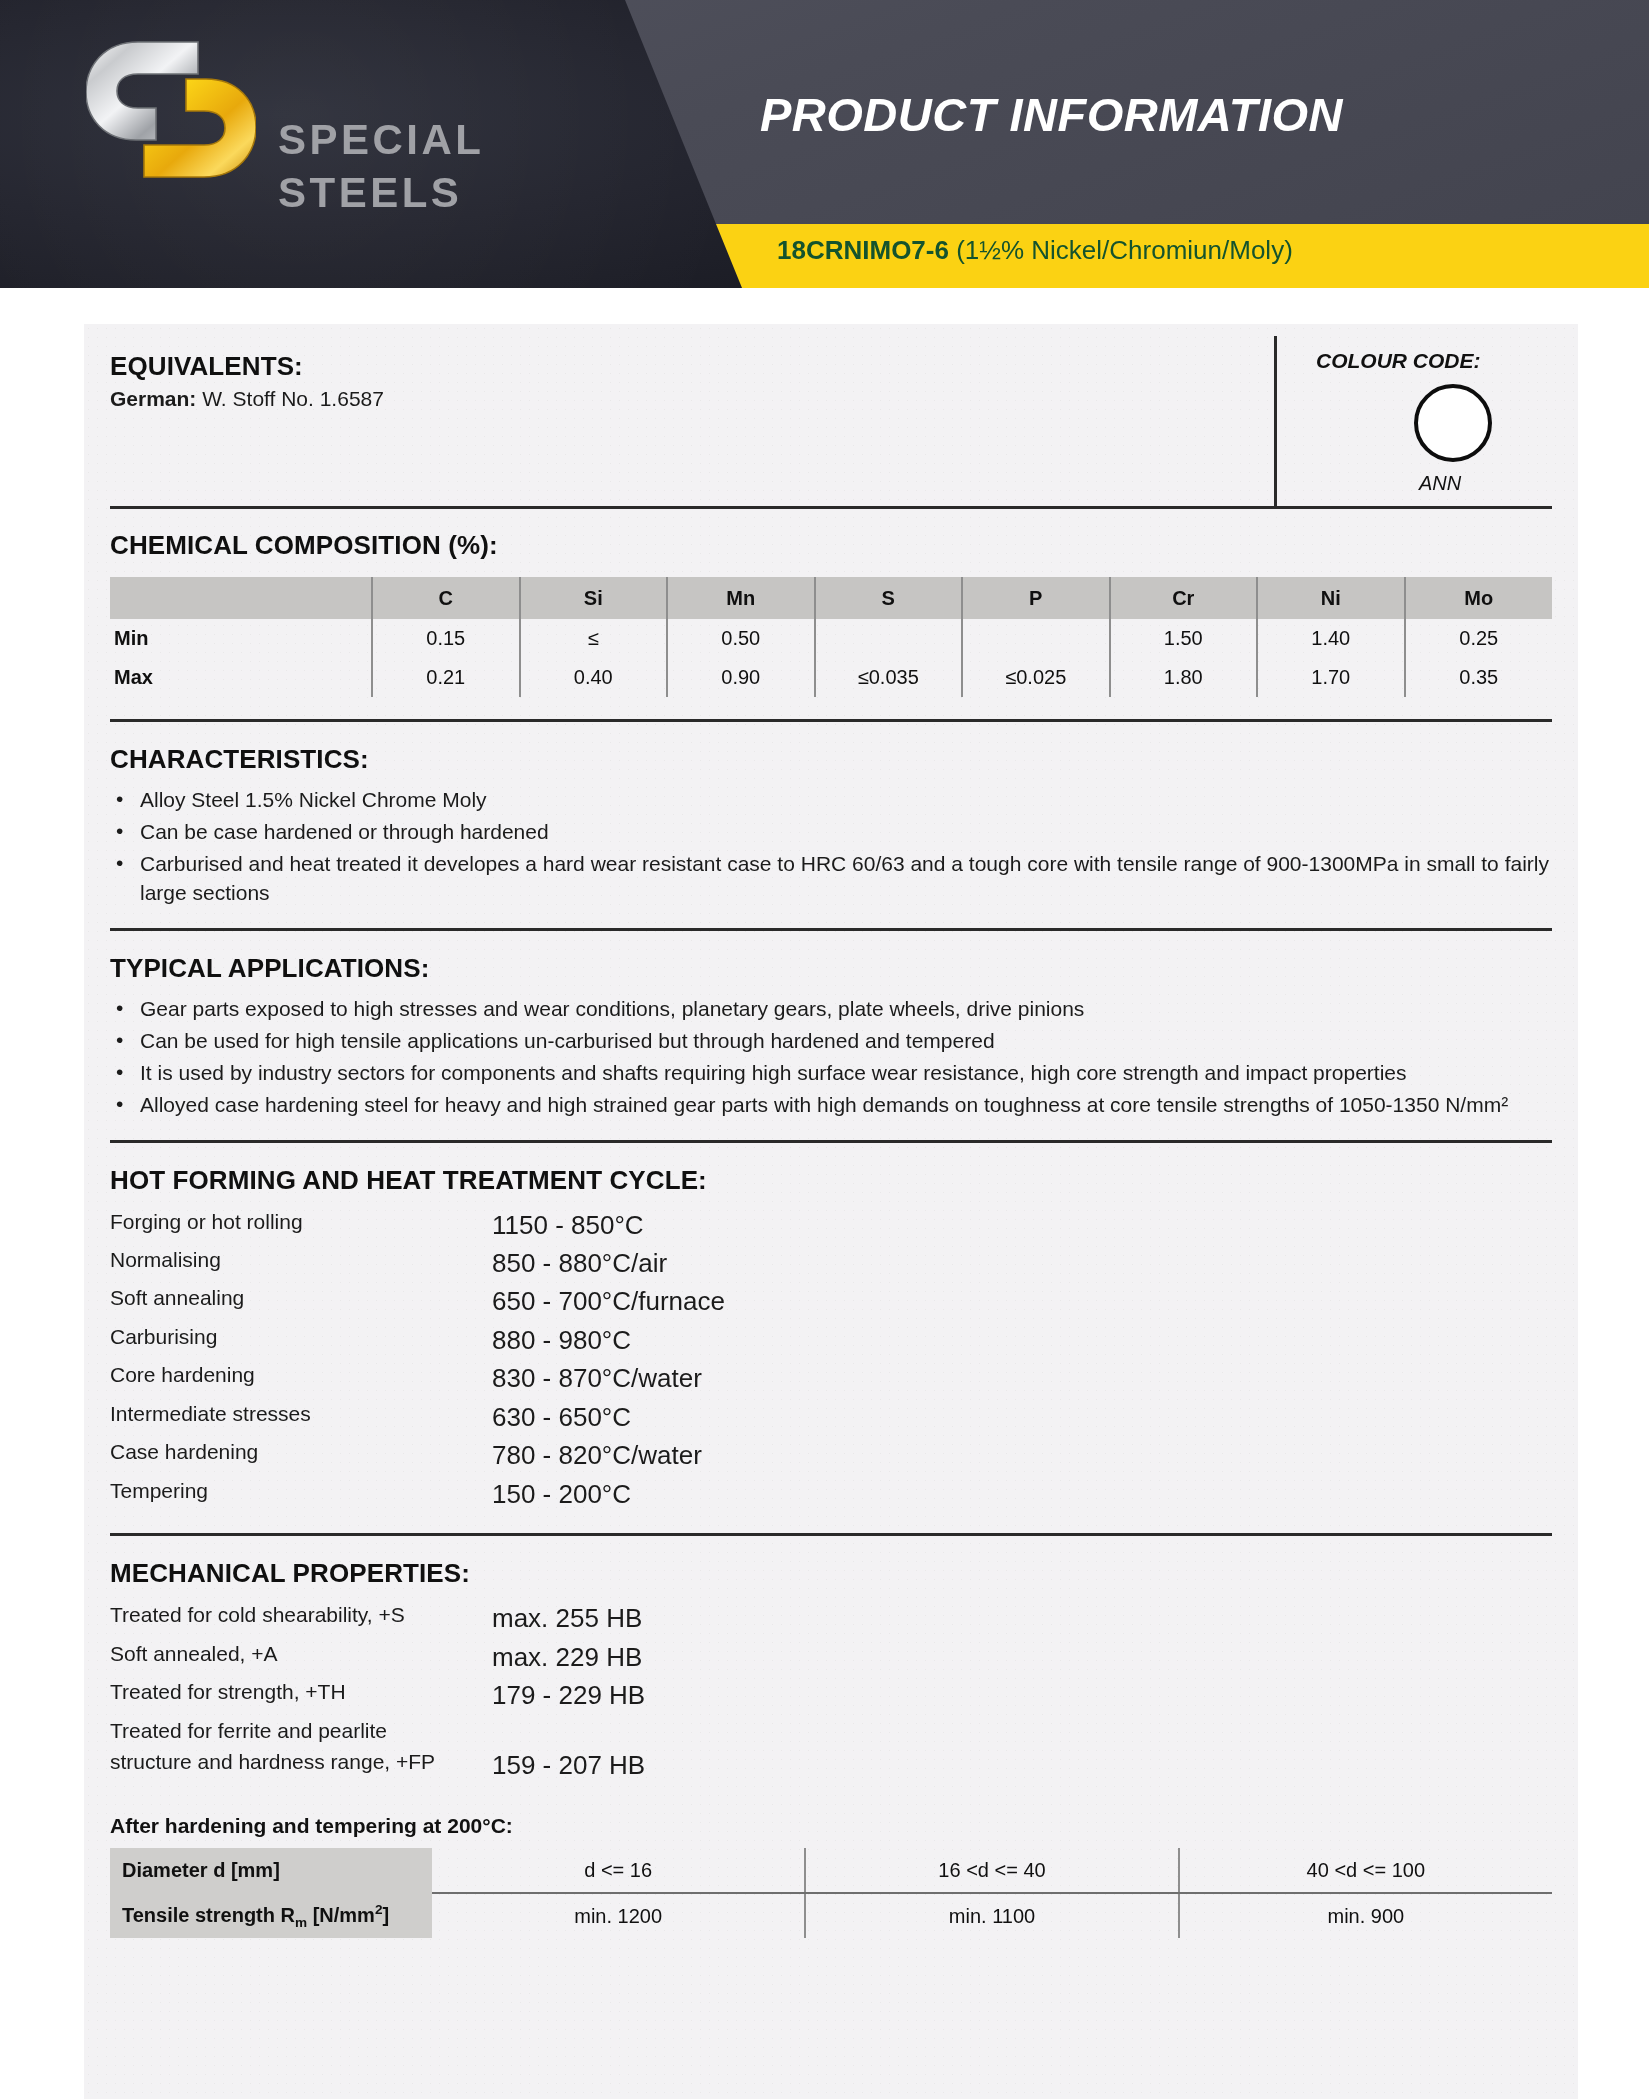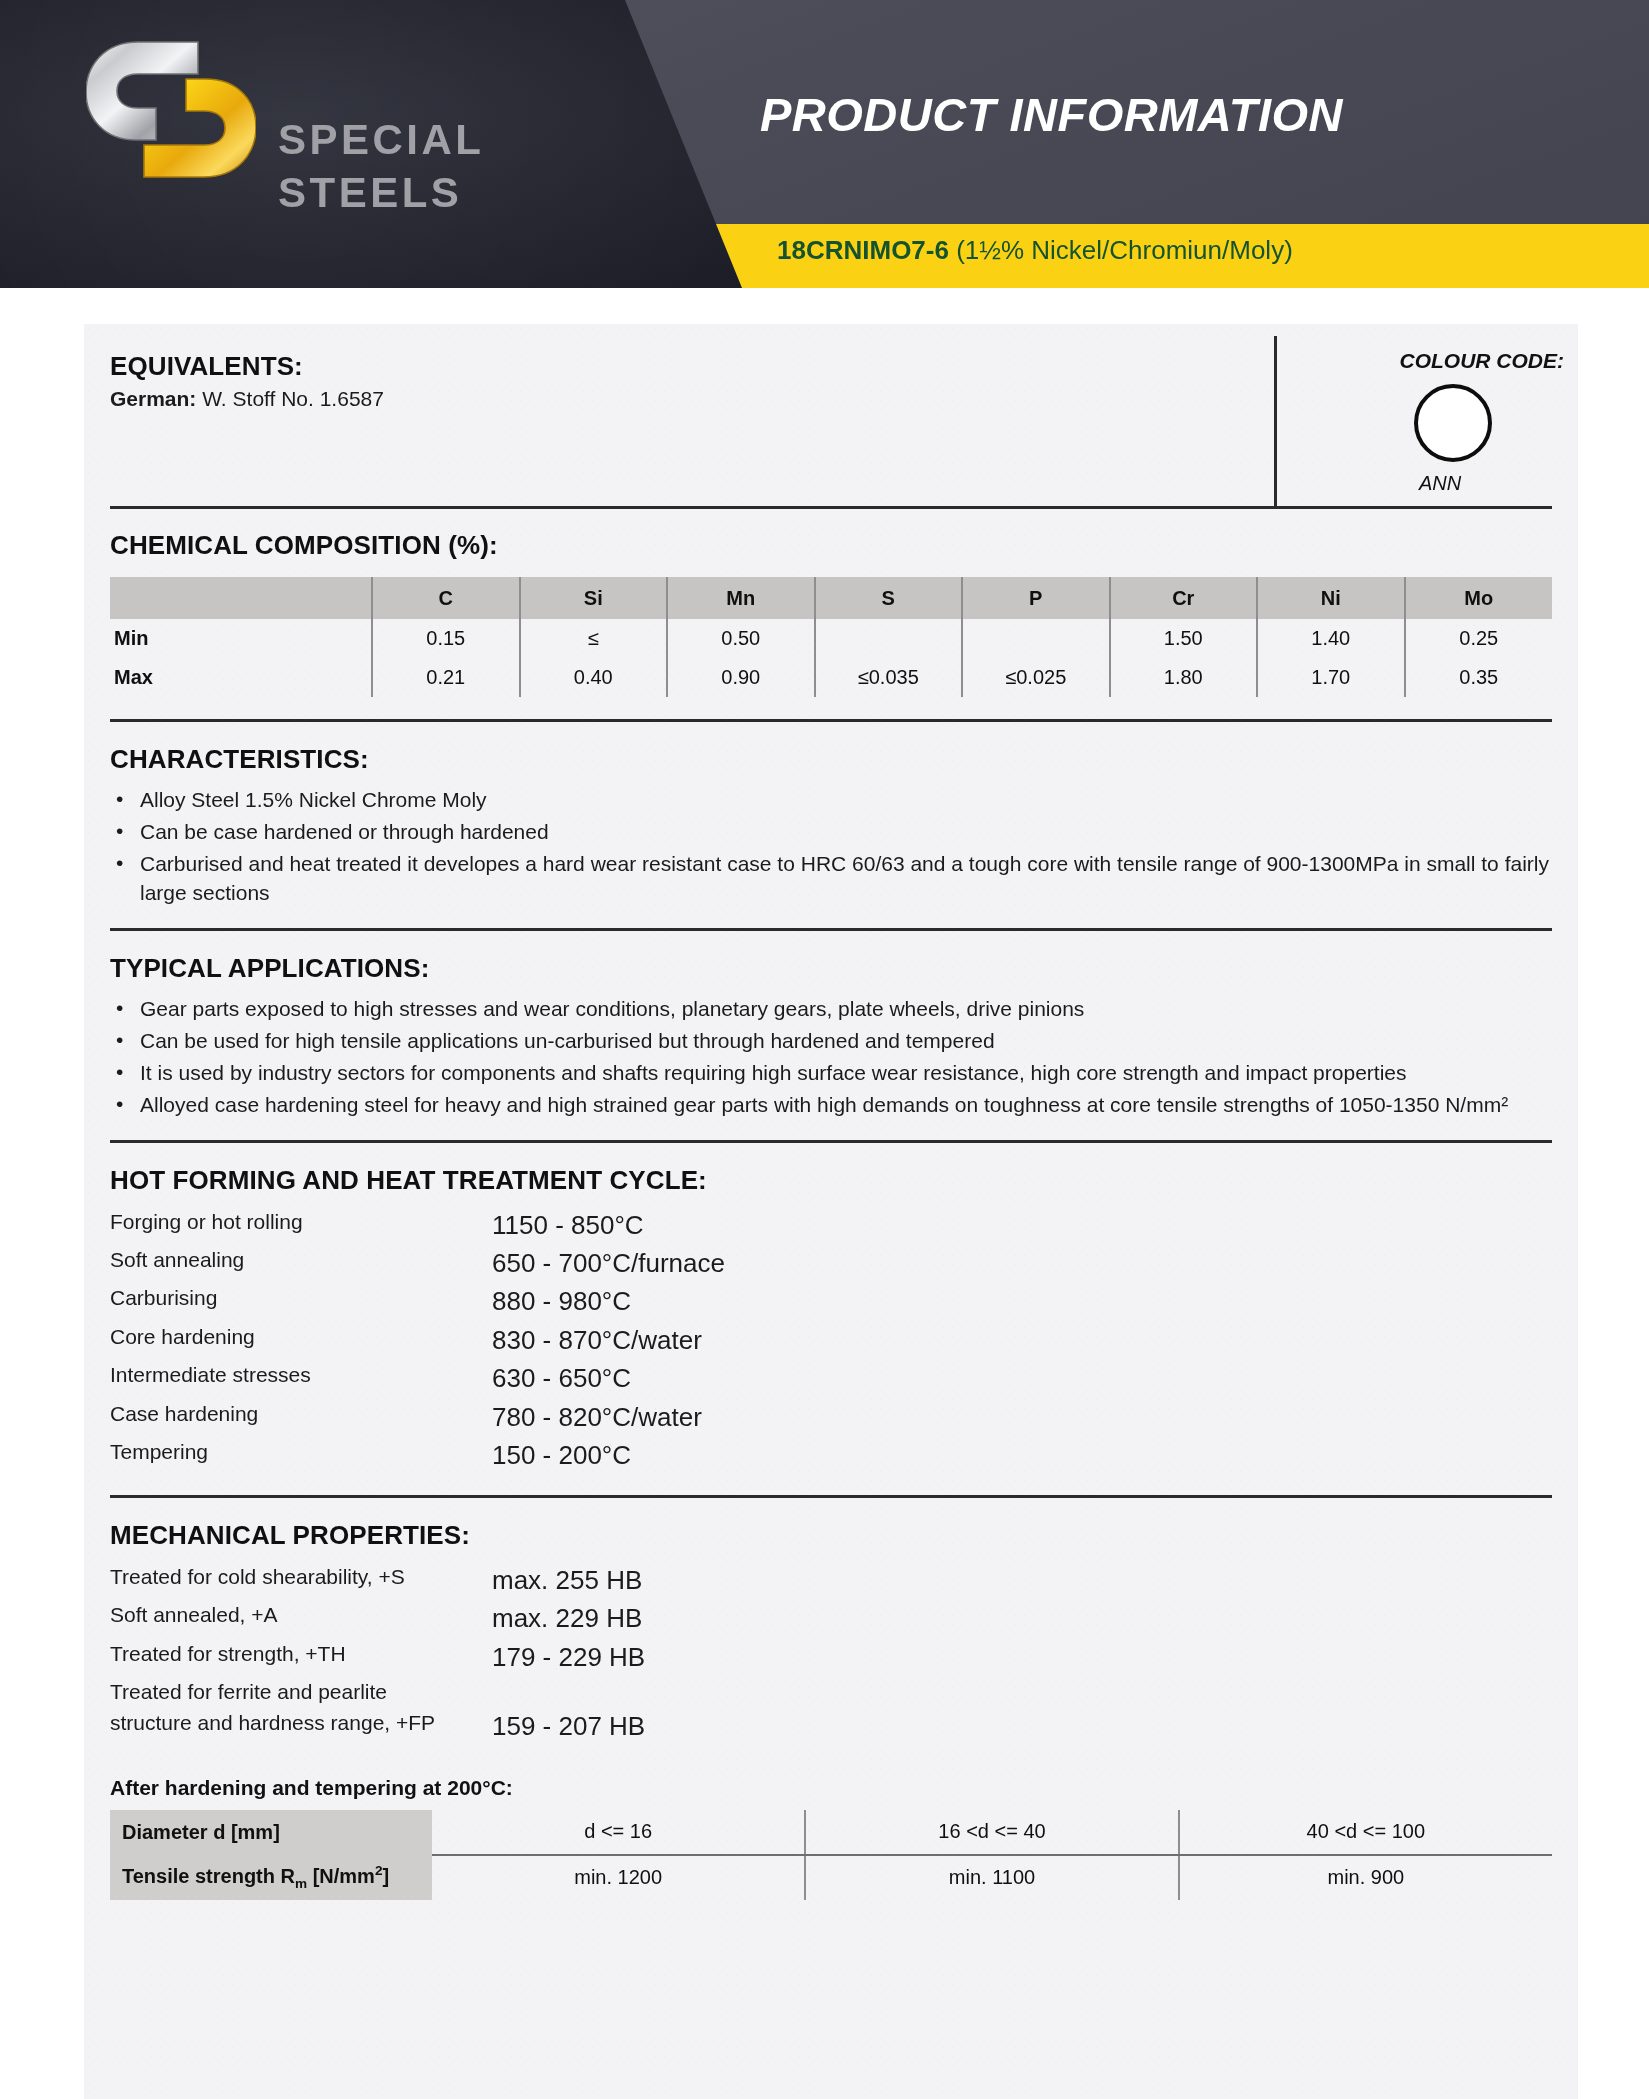--- a/index.html
+++ b/index.html
@@ -66,21 +66,21 @@
   }
   .body-txt { font-size: 21px; color: #1B1B1B; }
 
   
   .eq-block { position: relative; height: 182px; }
   .eq-title { position: absolute; left: 26px; top: 27px; }
   .eq-line  { position: absolute; left: 26px; top: 63px; }
   .eq-line b { font-weight: bold; }
   .eq-vline { position: absolute; left: 1190px; top: 12px; width: 3px; height: 170px; background:#2A2A2A; }
   .cc-title {
-    position: absolute; left: 1232px; top: 25px; width: 248px; text-align:right;
+    position: absolute; left: 1232px; top: 25px; width: 248px; text-align:left;
     font-size: 21px; font-weight: bold; font-style: italic; color:#111;
   }
   .cc-circle {
     position: absolute; left: 1330px; top: 60px; width: 78px; height: 78px;
     border: 4px solid #0D0D0D; border-radius: 50%; background:#FFFFFF;
   }
   .cc-label {
     position: absolute; left: 1232px; top: 148px; width: 248px; text-align:center;
     font-size: 20px; font-style: italic; color:#111;
   }
@@ -272,20 +272,24 @@
     <div class="hr-blk"></div>
 
     <div class="blk">
       <div class="sect-title">HOT FORMING AND HEAT TREATMENT CYCLE:</div>
       <div class="dl">
         <div class="dl-row">
             <span class="k">Forging or hot rolling</span>
             <span class="v">1150 - 850°C</span>
           </div>
         <div class="dl-row">
+            <span class="k">Normalising</span>
+            <span class="v">850 - 880°C/air</span>
+          </div>
+        <div class="dl-row">
             <span class="k">Soft annealing</span>
             <span class="v">650 - 700°C/furnace</span>
           </div>
         <div class="dl-row">
             <span class="k">Carburising</span>
             <span class="v">880 - 980°C</span>
           </div>
         <div class="dl-row">
             <span class="k">Core hardening</span>
             <span class="v">830 - 870°C/water</span>

